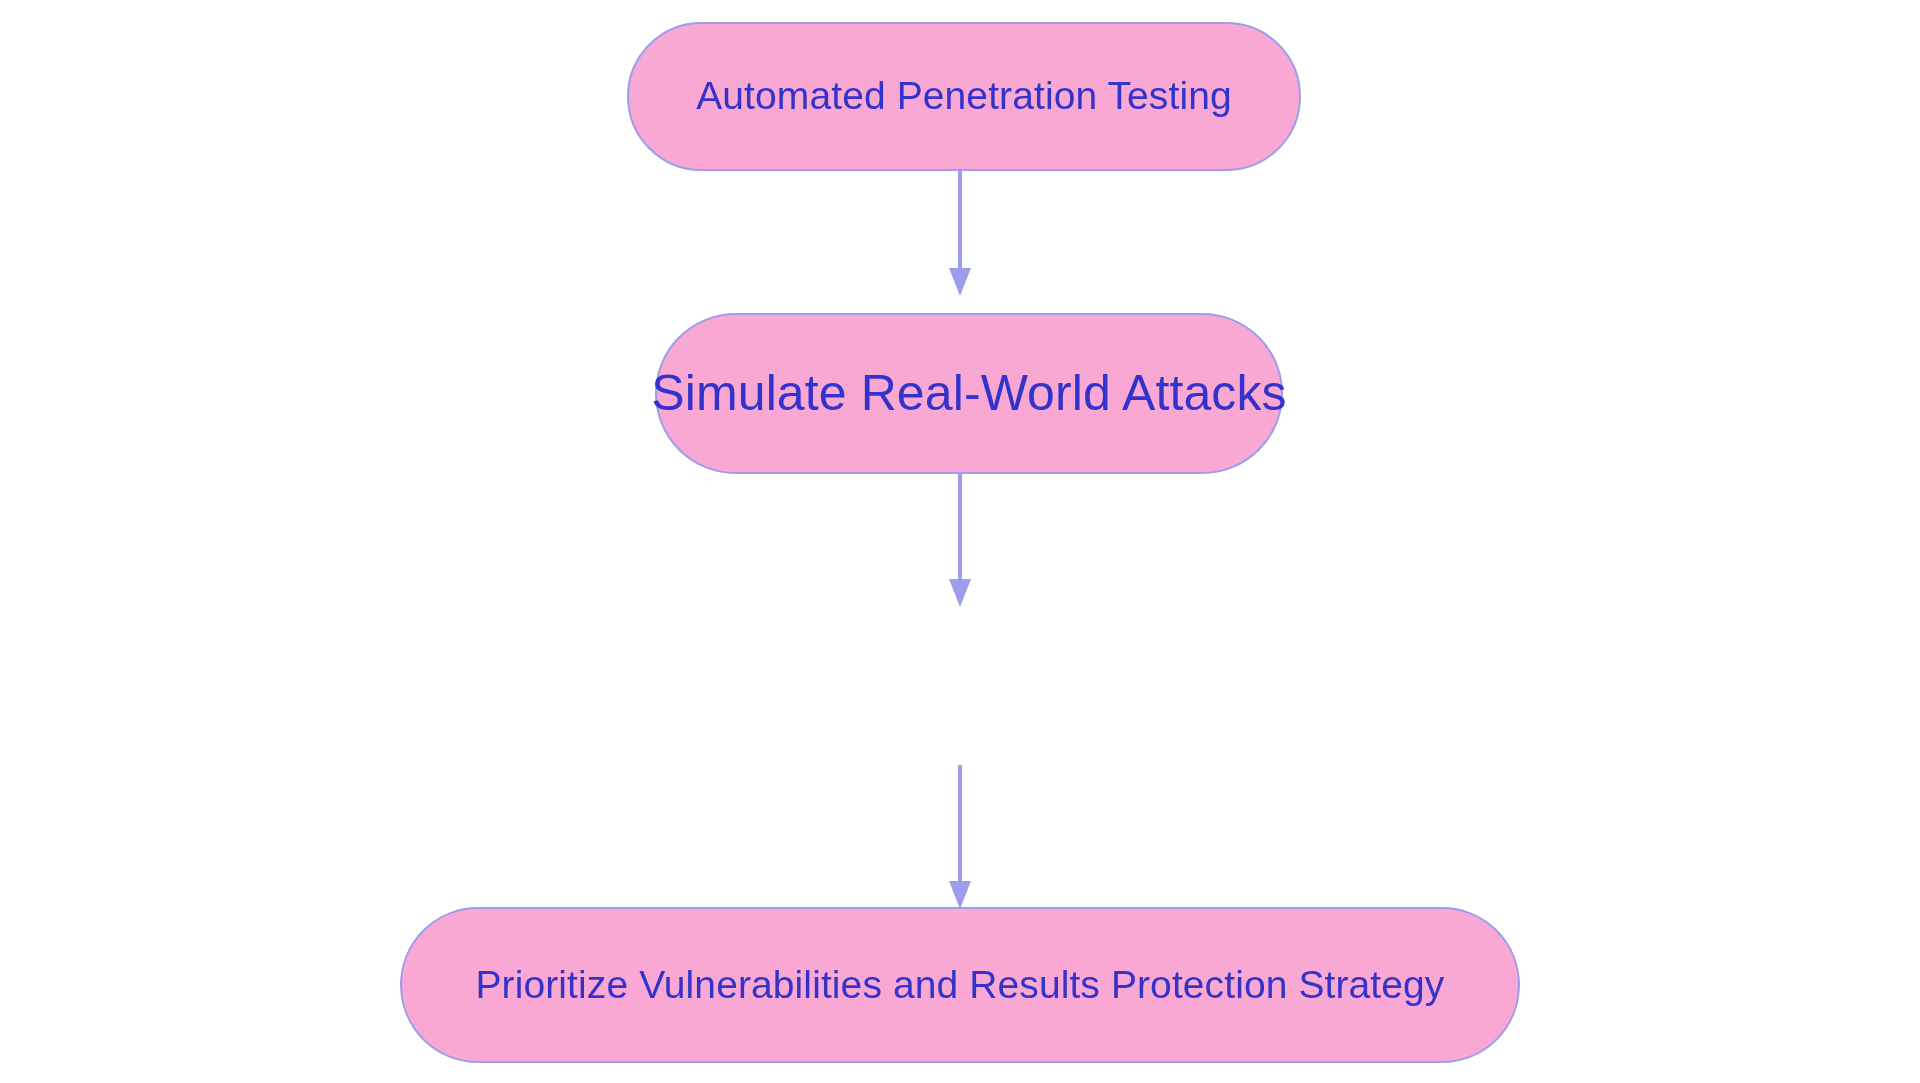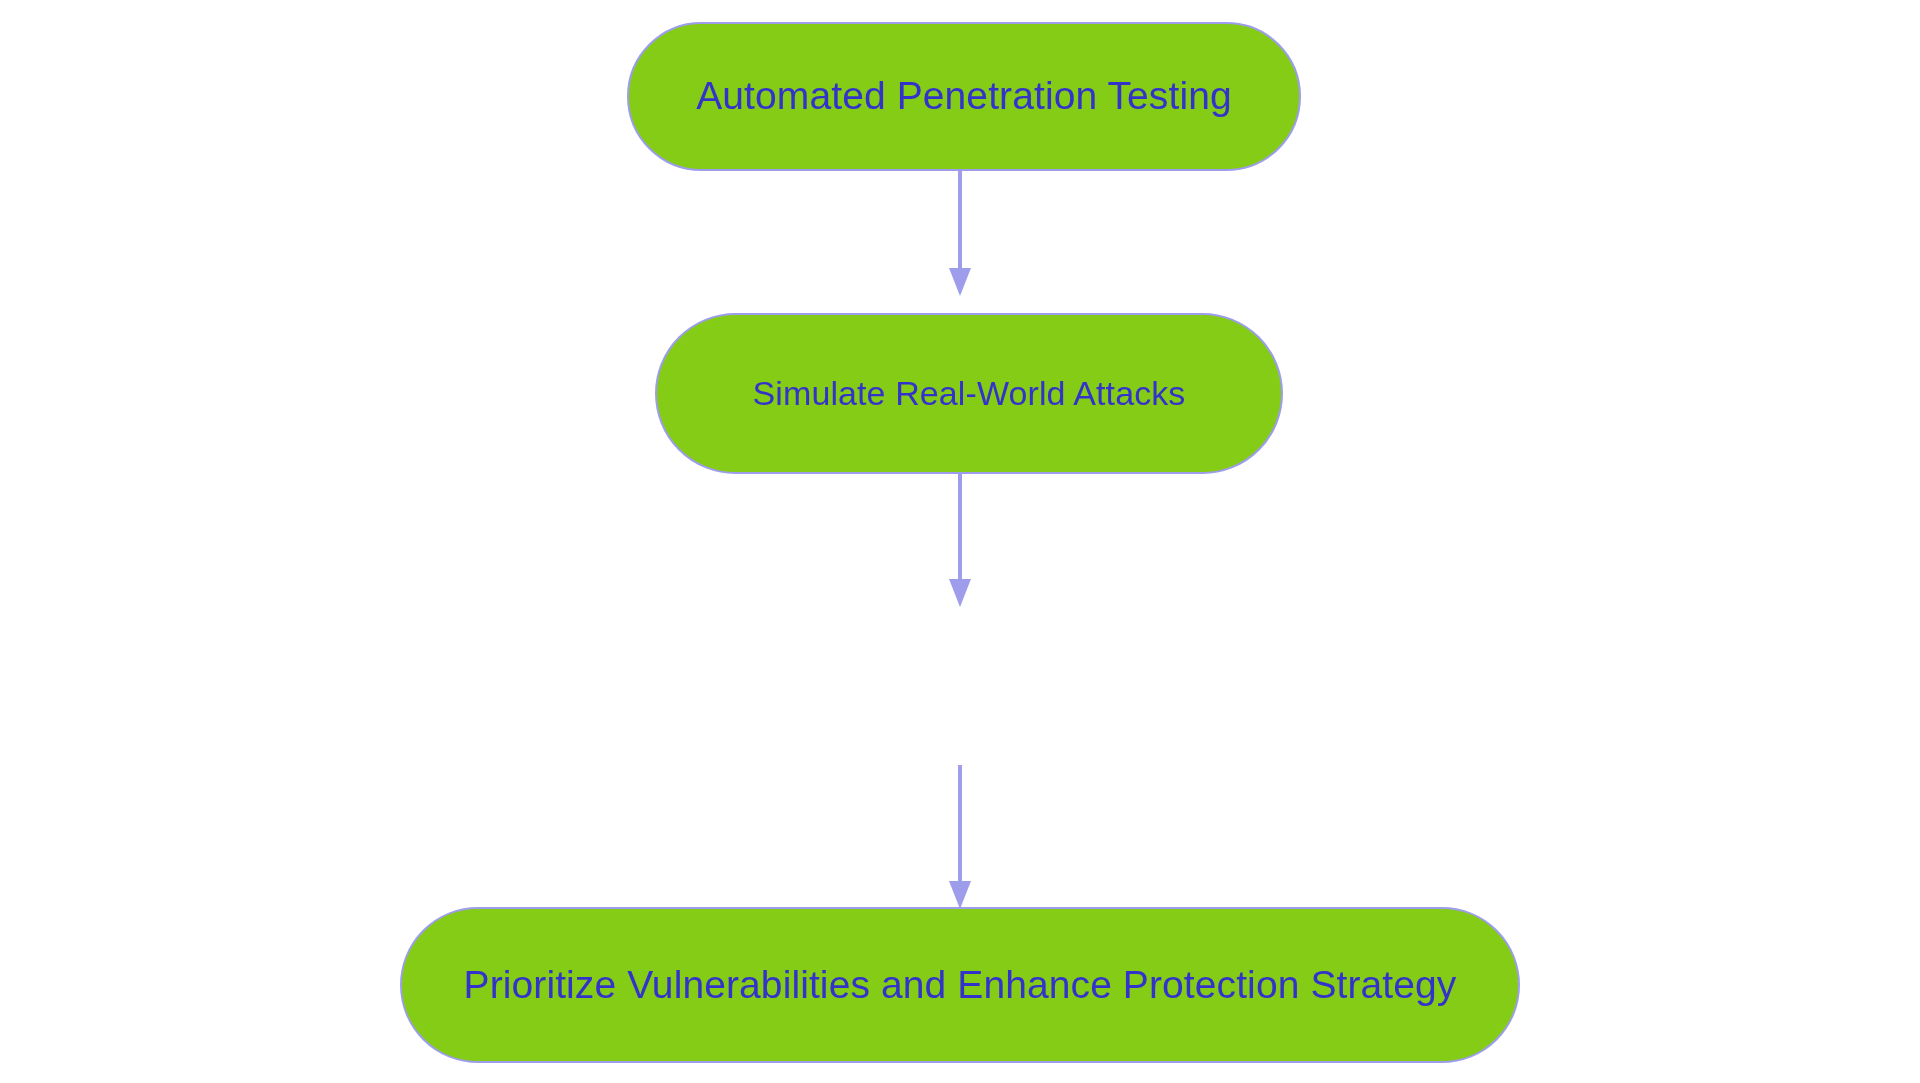--- a/index.html
+++ b/index.html
@@ -22,42 +22,42 @@
     background: #ffffff;
   }
 
   
   .node {
     position: absolute;
     box-sizing: border-box;
     display: flex;
     align-items: center;
     justify-content: center;
-    background: #84cc16;
+    background: #f9a8d4;
     border: 2px solid #9d9deb;
     border-radius: 999px;
     text-align: center;
     z-index: 2;
   }
   .node-label {
     color: #3333cc;
     font-family: "Liberation Sans", "DejaVu Sans", sans-serif;
     font-weight: 400;
     letter-spacing: 0.1px;
     white-space: nowrap;
     line-height: 1.1;
   }
 
   #node-1 { left: 627px; top: 22px;  width: 674px;  height: 149px; }
   #node-2 { left: 655px; top: 313px; width: 628px;  height: 161px; }
   #node-3 { left: 716px; top: 605px; width: 494px;  height: 163px; }
   #node-4 { left: 400px; top: 907px; width: 1120px; height: 156px; }
 
   #node-1 .node-label { font-size: 39px; }
-  #node-2 .node-label { font-size: 34px; }
+  #node-2 .node-label { font-size: 50px; }
   #node-3 .node-label { font-size: 39px; }
   #node-4 .node-label { font-size: 39px; }
 
   
   .edge {
     position: absolute;
     z-index: 1;
   }
   .edge svg { display: block; overflow: visible; }
 
@@ -94,16 +94,16 @@
 
 
   <div class="edge" id="edge-3">
     <svg width="32" height="144" viewBox="0 0 32 144" xmlns="http://www.w3.org/2000/svg">
       <line x1="16" y1="0" x2="16" y2="116" stroke="#9d9deb" stroke-width="4"></line>
       <polygon points="5,116 27,116 16,144" fill="#9d9deb"></polygon>
     </svg>
   </div>
 
   <div class="node" id="node-4">
-    <span class="node-label">Prioritize Vulnerabilities and Enhance Protection Strategy</span>
+    <span class="node-label">Prioritize Vulnerabilities and Results Protection Strategy</span>
   </div>
 
 </div>
 
 </body></html>

